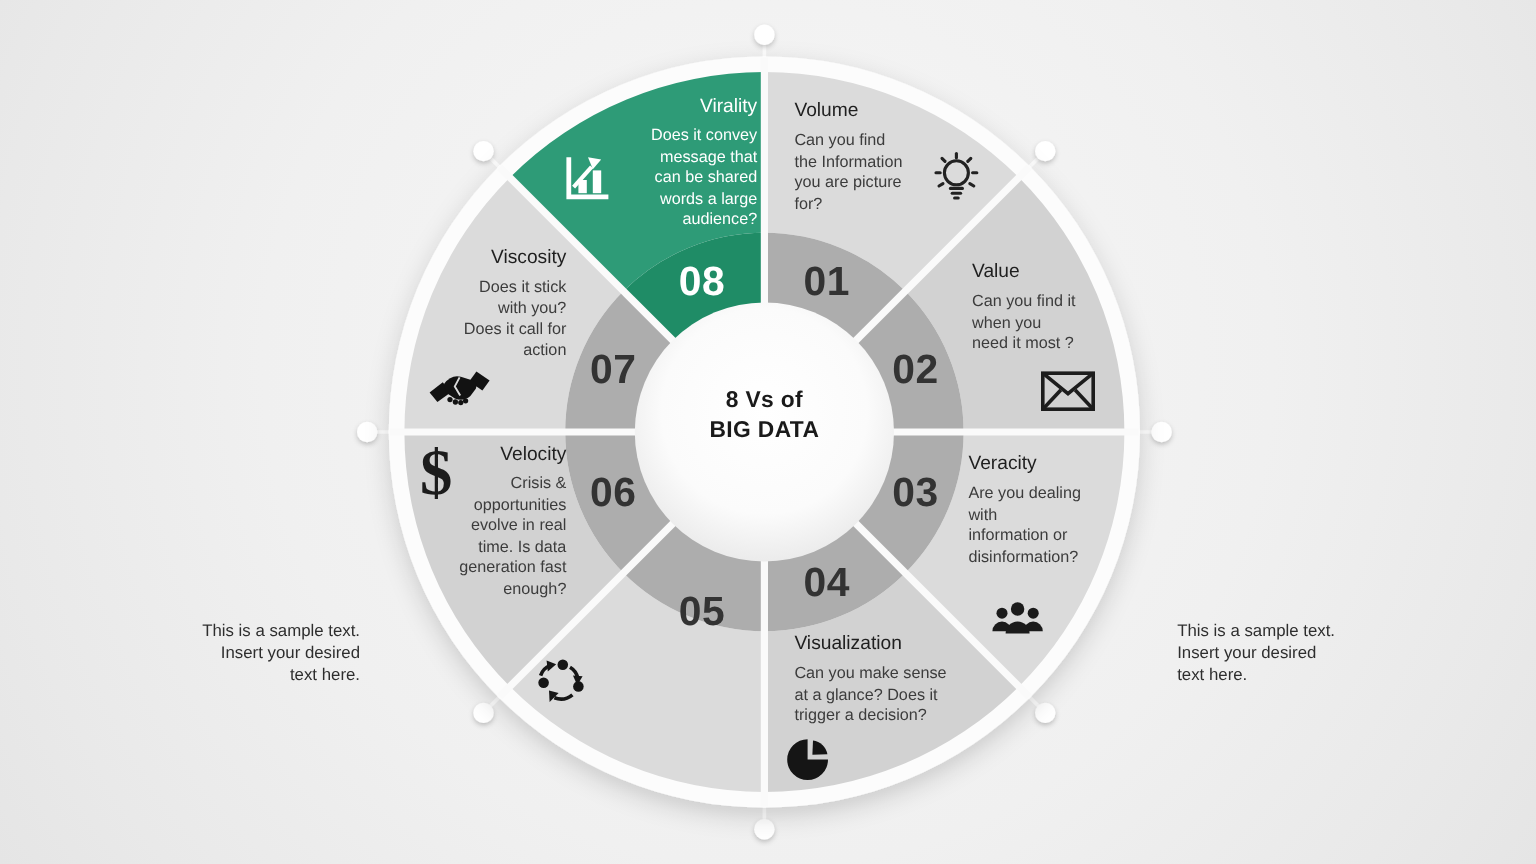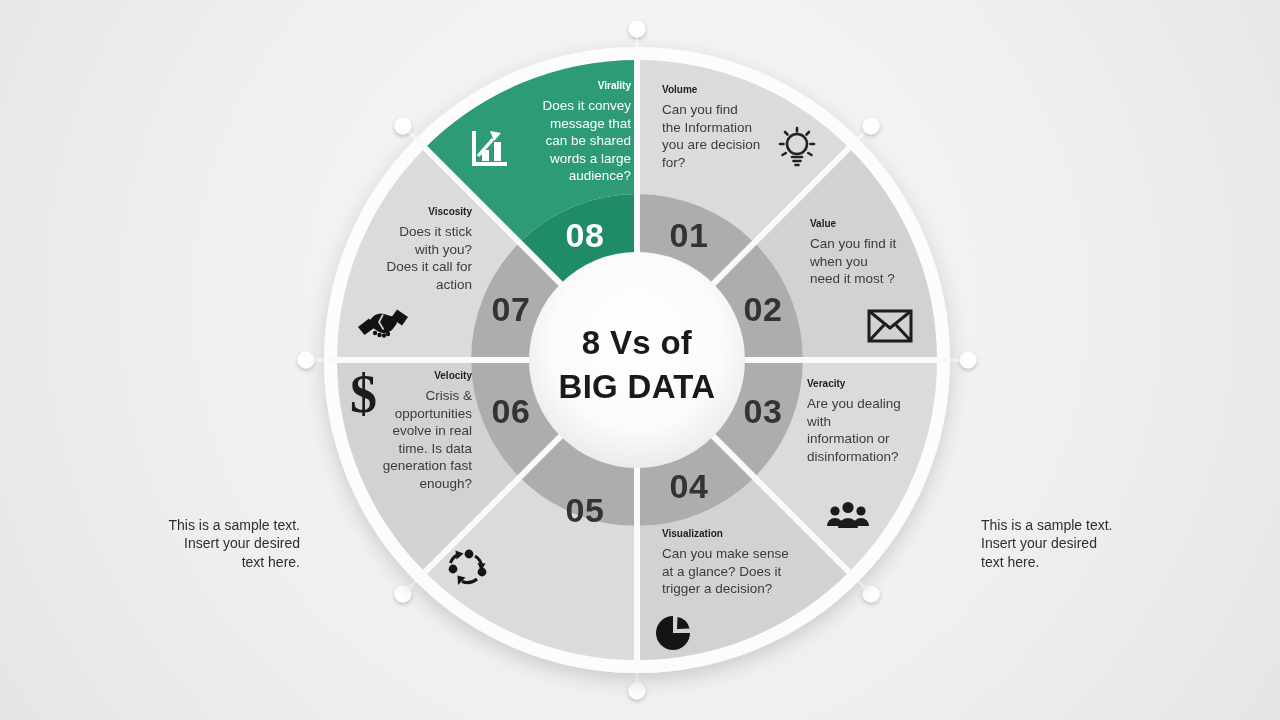--- a/index.html
+++ b/index.html
@@ -4,29 +4,29 @@
 <style>
   html,body{margin:0;padding:0;}
   body{
     width:1280px;height:720px;overflow:hidden;
     background:radial-gradient(circle at 50% 42%, #f7f7f7 0%, #f0f0f0 55%, #e9e9e9 85%, #e5e5e5 100%);
     font-family:"Liberation Sans","DejaVu Sans",sans-serif;
   }
   .stage{position:relative;width:1280px;height:720px;}
   svg.wheel{position:absolute;left:0;top:0;}
   .sec{position:absolute;}
-  .sec .t{font-size:10px;font-weight:700;color:#1f1f1f;margin:0 0 6px 0;}
+  .sec .t{font-size:16px;font-weight:400;color:#1f1f1f;margin:0 0 6px 0;}
   .sec .b{font-size:13.5px;line-height:1.3;color:#3c3c3c;white-space:pre-line;}
   .sec.light .t,.sec.light .b{color:#ffffff;}
   .ar{text-align:right;}
   .num{position:absolute;transform:translate(-50%,-50%);font-size:34px;font-weight:700;color:#333333;letter-spacing:0.5px;}
   .num.hl{color:#ffffff;}
   .center-title{
     position:absolute;left:517px;top:321px;width:240px;text-align:center;
-    font-size:33px;font-weight:700;color:#1a1a1a;line-height:1.32;white-space:pre-line;letter-spacing:0.3px;
+    font-size:19px;font-weight:700;color:#1a1a1a;line-height:1.32;white-space:pre-line;letter-spacing:0.3px;
   }
   .note{position:absolute;width:210px;font-size:14px;line-height:1.32;color:#2e2e2e;white-space:pre-line;}
   .note-left{left:90px;top:516px;text-align:right;}
   .note-right{left:981px;top:516px;text-align:left;}
   .icon{position:absolute;}
   .dollar{font-family:"Liberation Serif","DejaVu Serif",serif;font-size:54px;font-weight:700;color:#1c1c1c;line-height:1;}
 </style>
 </head>
 <body>
 
@@ -104,21 +104,21 @@
     <div class="b">Does it convey
 message that
 can be shared
 words a large
 audience?</div>
   </div>
   <div class="sec" style="left:662px;top:84px;width:120px;">
     <div class="t">Volume</div>
     <div class="b">Can you find
 the Information
-you are decision
+you are picture
 for?</div>
   </div>
   <div class="sec" style="left:810px;top:218px;width:120px;">
     <div class="t">Value</div>
     <div class="b">Can you find it
 when you
 need it most ?</div>
   </div>
   <div class="sec" style="left:807px;top:378px;width:125px;">
     <div class="t">Veracity</div>

